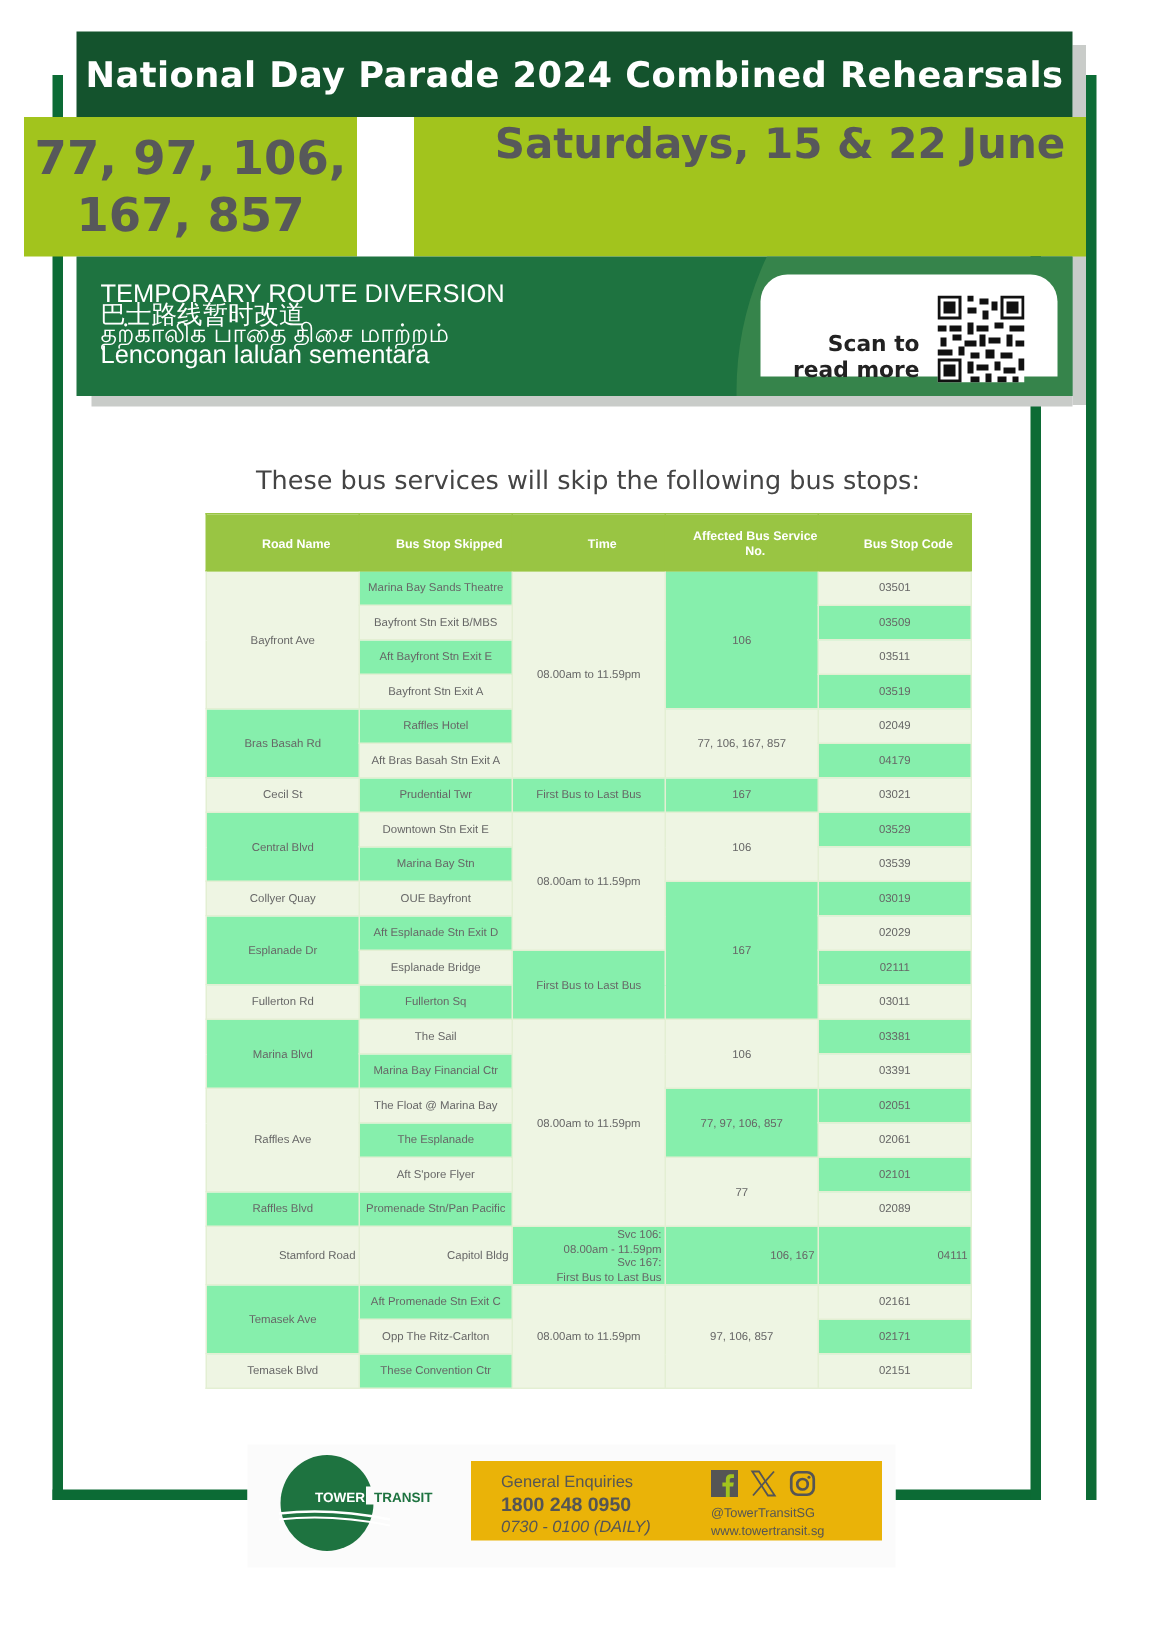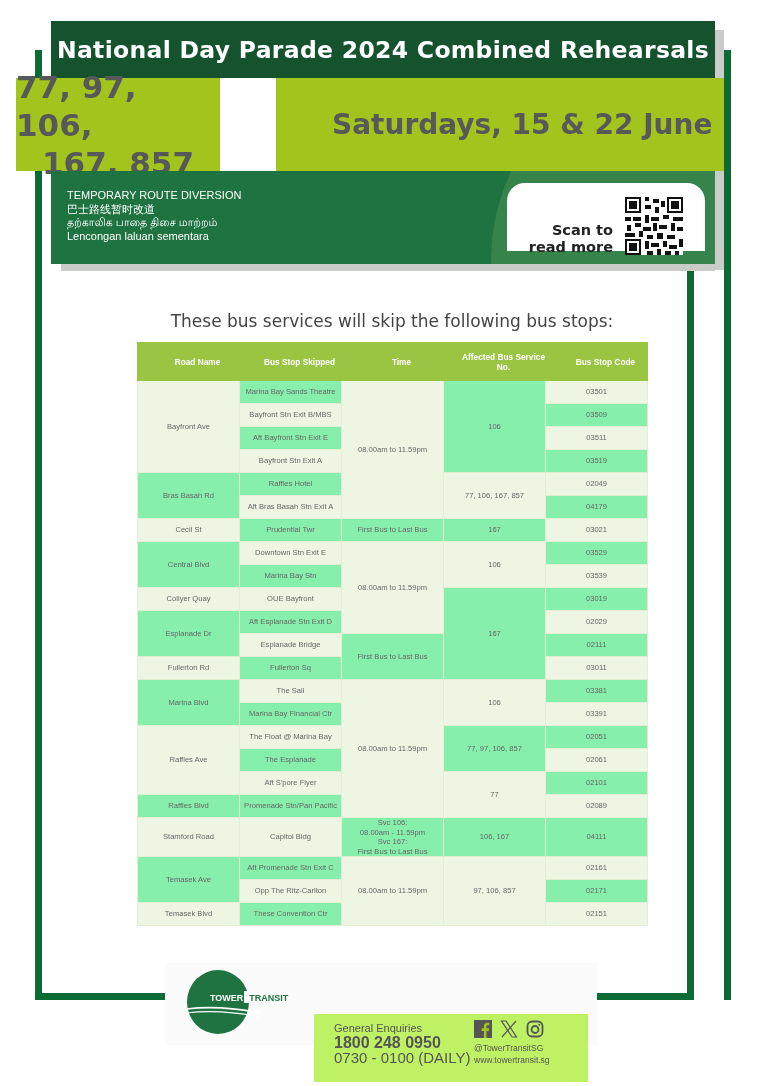--- a/index.html
+++ b/index.html
@@ -20,35 +20,35 @@
     background: #14532d; color: #fff;
     display: flex; align-items: center; justify-content: center;
     font-family: "DejaVu Sans", sans-serif; font-weight: bold; font-size: 23.5px; letter-spacing: 0.3px;
   }
   .title-shadow { position: absolute; left: 715px; top: 30px; width: 9px; height: 240px; background: #c9ccc9; }
 
   .route-box, .date-box {
     position: absolute; top: 78px; height: 93px; background: #a2c41d; color: #57585a;
     font-family: "DejaVu Sans", sans-serif; font-weight: bold;
   }
-  .route-box { left: 16px; width: 204px; display: flex; flex-direction: column; align-items: center; justify-content: center; font-size: 31px; line-height: 38px; }
-  .date-box { left: 276px; width: 448px; padding-left: 56px; display: flex; flex-direction: column; justify-content: center; font-size: 28px; line-height: 36px; }
+  .route-box { left: 16px; width: 222px; display: flex; flex-direction: column; align-items: center; justify-content: center; font-size: 31px; line-height: 38px; }
+  .date-box { left: 276px; width: 448px; padding-left: 40px; display: flex; flex-direction: row; justify-content: center; font-size: 28px; line-height: 36px; }
   .date-box .line { white-space: nowrap; }
 
   
   .info-banner {
     position: absolute; left: 51px; top: 171px; width: 664px; height: 93px;
     background: #1e7340; overflow: hidden;
   }
   .info-banner .swoosh {
     position: absolute; left: 440px; top: -120px; width: 420px; height: 420px; border-radius: 50%;
     background: #3f8a4f; opacity: 0.75;
   }
   .info-shadow { position: absolute; left: 61px; top: 264px; width: 654px; height: 7px; background: #c9ccc9; }
-  .info-text { position: absolute; left: 16px; top: 18px; color: #fff; font-size: 11px; line-height: 13.5px; font-family: "Liberation Sans", sans-serif; }
+  .info-text { position: absolute; left: 16px; top: 18px; color: #fff; font-size: 17px; line-height: 13.5px; font-family: "Liberation Sans", sans-serif; }
   .scan-card {
     position: absolute; left: 456px; top: 12px; width: 198px; height: 68px;
     background: #fff; border-radius: 18px 18px 0 0;
   }
   .scan-text {
     position: absolute; right: 92px; top: 39px; text-align: right;
     font-weight: bold; font-size: 14.5px; line-height: 17px; color: #222;
     font-family: "DejaVu Sans", sans-serif;
   }
   .qr { position: absolute; left: 118px; top: 14px; width: 58px; height: 58px; }
@@ -71,33 +71,33 @@
     height: 38px; text-align: center; vertical-align: middle; line-height: 10px;
     border: 1px solid #99c543;
     padding-left: 18px;
   }
   .stops-table td {
     height: 23px; text-align: center; vertical-align: middle;
     border: 1.5px solid #e3efd3; padding: 0 2px; line-height: 9.5px;
   }
   .g { background: #eef5e3; }
   .w { background: #86efac; }
-  .tall td { height: 39px; }
+  .tall td { height: 39px; text-align: right; }
 
   
   .footer-card { position: absolute; left: 165px; top: 963px; width: 432px; height: 82px; background: #fbfbfb; }
   .logo { position: absolute; left: 186px; top: 969px; width: 74px; height: 66px; }
   .logo-text { position: absolute; left: 210px; top: 993px; font-family: "Liberation Sans", sans-serif; font-weight: bold; font-size: 9px; }
   .logo-text .tower { color: #fff; }
   .logo-text .transit { color: #1e7340; margin-left: 6px; }
-  .contact-box { position: absolute; left: 314px; top: 1014px; width: 274px; height: 68px; background: #bef264; }
+  .contact-box { position: absolute; left: 314px; top: 974px; width: 274px; height: 53px; background: #eab308; }
   .contact-left { position: absolute; left: 20px; top: 7px; color: #555; font-family: "Liberation Sans", sans-serif; }
   .contact-left .label { font-size: 11px; line-height: 14px; }
-  .contact-left .phone { font-size: 16px; font-weight: bold; line-height: 16px; }
-  .contact-left .hours { font-size: 15px; line-height: 14px; }
+  .contact-left .phone { font-size: 13px; font-weight: bold; line-height: 16px; }
+  .contact-left .hours { font-size: 11px; font-style: italic; line-height: 14px; }
   .socials { position: absolute; left: 160px; top: 6px; display: flex; gap: 8px; align-items: center; }
   .soc-icon { width: 18px; height: 18px; display: flex; align-items: center; justify-content: center; }
   .contact-right { position: absolute; left: 160px; top: 28px; font-size: 8.5px; line-height: 12px; color: #555; font-family: "Liberation Sans", sans-serif; }
 </style>
 </head>
 <body>
 
 <div class="frame"></div>
 <div class="frame-right-seg"></div>
 <div class="frame-gap-bottom"></div>

